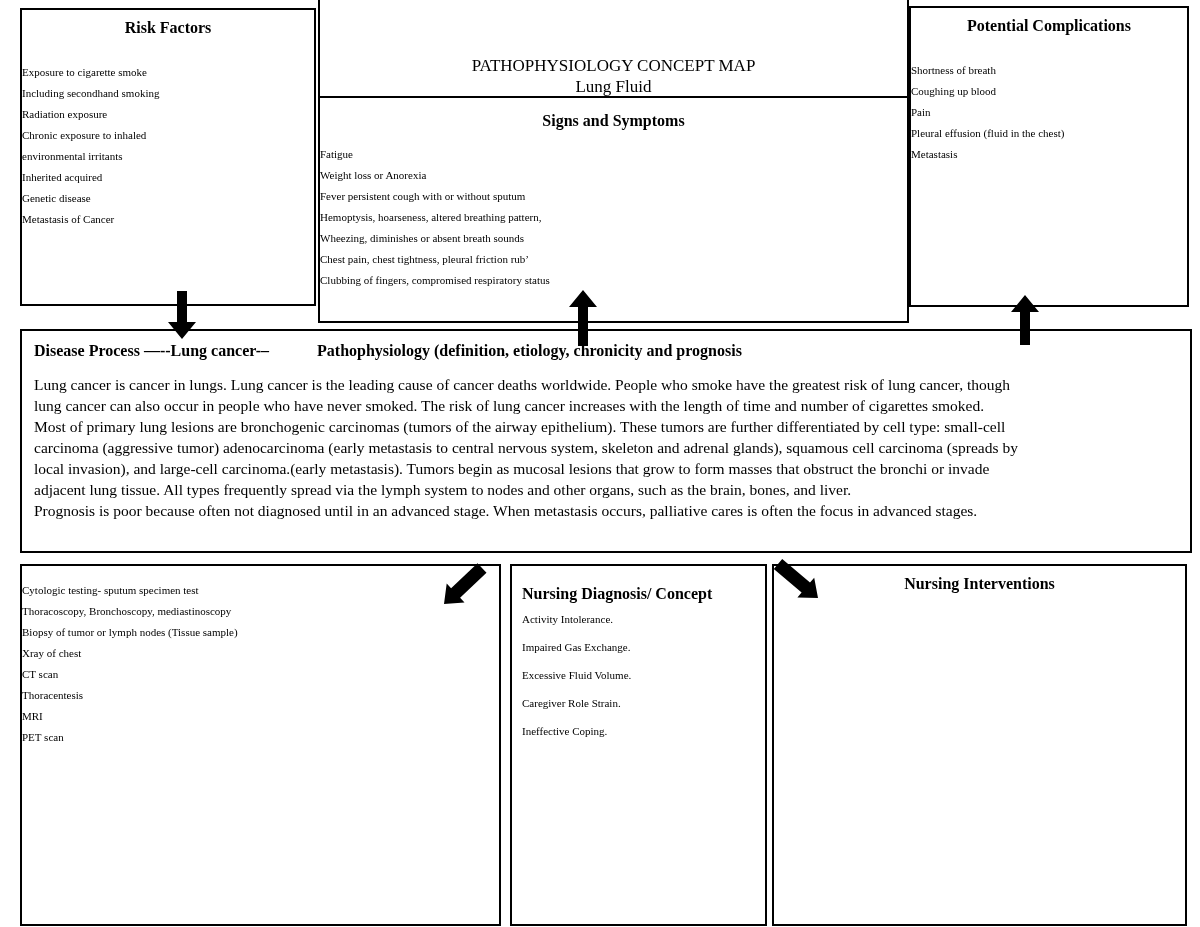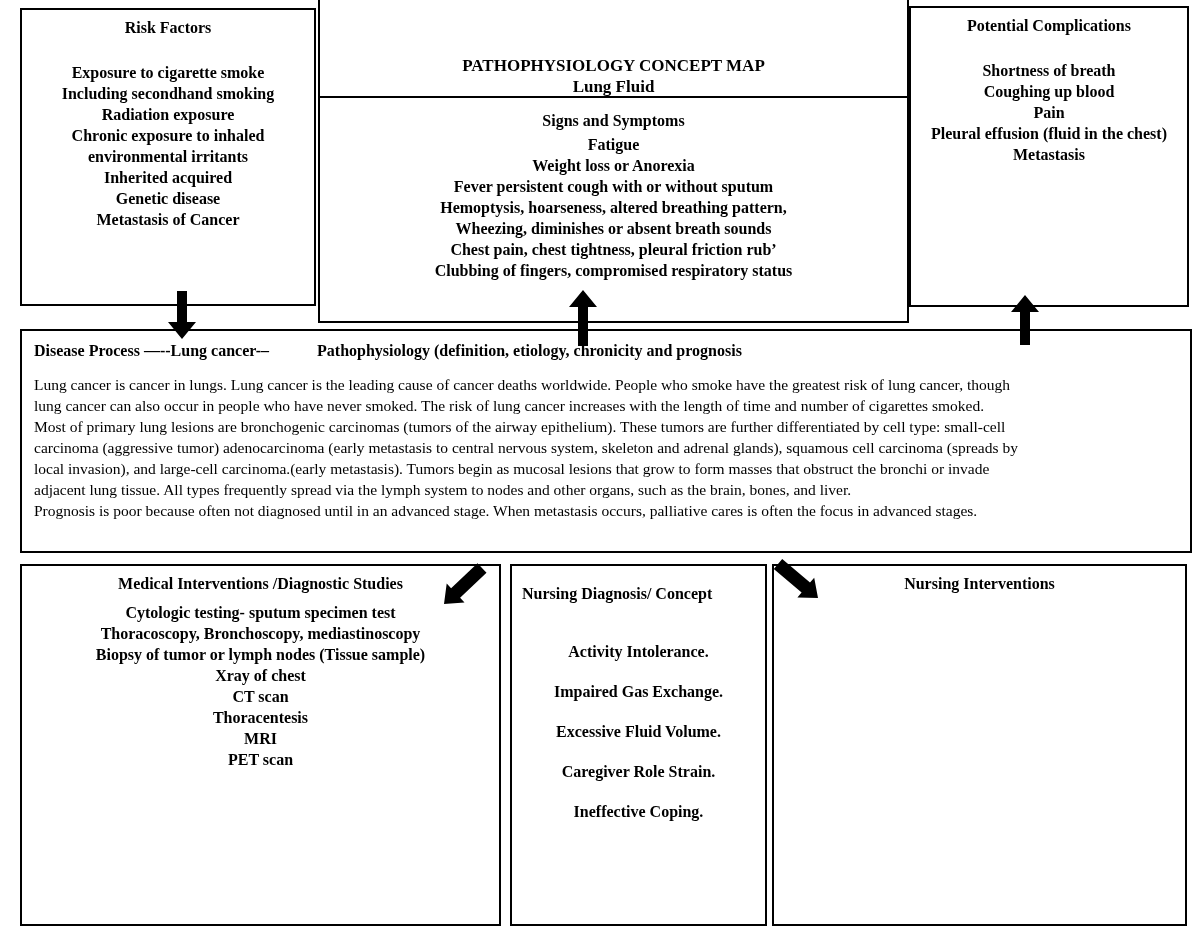--- a/index.html
+++ b/index.html
@@ -2,51 +2,51 @@
 <html><head>
 <meta charset="utf-8">
 <style>
   html,body{margin:0;padding:0;background:#ffffff;}
   .page{
     position:relative;width:1200px;height:927px;background:#ffffff;
     font-family:"Liberation Serif","DejaVu Serif",serif;color:#000000;overflow:hidden;
   }
   .box{position:absolute;box-sizing:border-box;border:2px solid #000000;background:#ffffff;}
   .box-title{font-weight:bold;font-size:16px;line-height:22px;text-align:center;}
-  .box-items{font-size:16px;line-height:21px;text-align:center;white-space:pre-line;font-weight:bold;}
+  .box-items{font-size:11px;line-height:21px;text-align:left;white-space:pre-line;}
 
   .risk-box{left:20px;top:8px;width:296px;height:298px;padding-top:7px;}
   .risk-box .box-items{margin-top:23px;}
 
   .center-col{
     position:absolute;left:318px;top:0;width:591px;height:323px;box-sizing:border-box;
     border-left:2px solid #000000;border-right:2px solid #000000;border-bottom:2px solid #000000;
     background:#ffffff;
   }
   .map-title{
     box-sizing:border-box;height:98px;border-bottom:2px solid #000000;
-    padding-top:55px;text-align:center;font-weight:bold;font-size:17px;line-height:21px;
+    padding-top:55px;text-align:center;font-weight:normal;font-size:17px;line-height:21px;
   }
   .signs-box{padding-top:12px;}
-  .signs-box .box-items{margin-top:2px;}
+  .signs-box .box-items{margin-top:12px;}
 
   .pc-box{left:909px;top:6px;width:280px;height:301px;padding-top:7px;}
   .pc-box .box-items{margin-top:23px;}
 
   .disease-box{left:20px;top:329px;width:1172px;height:224px;padding:9px 12px;}
   .disease-heading{font-weight:bold;font-size:16px;line-height:22px;}
   .dh-right{margin-left:48px;}
   .disease-paragraph{margin-top:12px;font-size:15.5px;line-height:21px;white-space:pre-line;}
 
   .med-box{left:20px;top:564px;width:481px;height:362px;padding-top:7px;}
   .med-box .box-items{margin-top:7px;}
 
   .nd-box{left:510px;top:564px;width:257px;height:362px;padding:17px 10px;}
   .nd-box .box-title{text-align:left;}
-  .nd-box .box-items{margin-top:27px;line-height:40px;}
+  .nd-box .box-items{line-height:28px;}
 
   .ni-box{left:772px;top:564px;width:415px;height:362px;padding-top:7px;}
   .ni-box .box-items{margin-top:48px;}
 
   .arrow{position:absolute;z-index:5;}
   .arrow polygon{fill:#000000;}
 </style>
 </head>
 <body>
 
@@ -97,21 +97,20 @@
   <div class="box pc-box">
     <div class="box-title">Potential Complications</div>
     <div class="box-items">Shortness of breath
 Coughing up blood
 Pain
 Pleural effusion (fluid in the chest)
 Metastasis</div>
   </div>
 
   <div class="box med-box">
-    <div class="box-title">Medical Interventions /Diagnostic Studies</div>
     <div class="box-items">Cytologic testing- sputum specimen test
 Thoracoscopy, Bronchoscopy, mediastinoscopy
 Biopsy of tumor or lymph nodes (Tissue sample)
 Xray of chest
 CT scan
 Thoracentesis
 MRI
 PET scan</div>
   </div>
 

